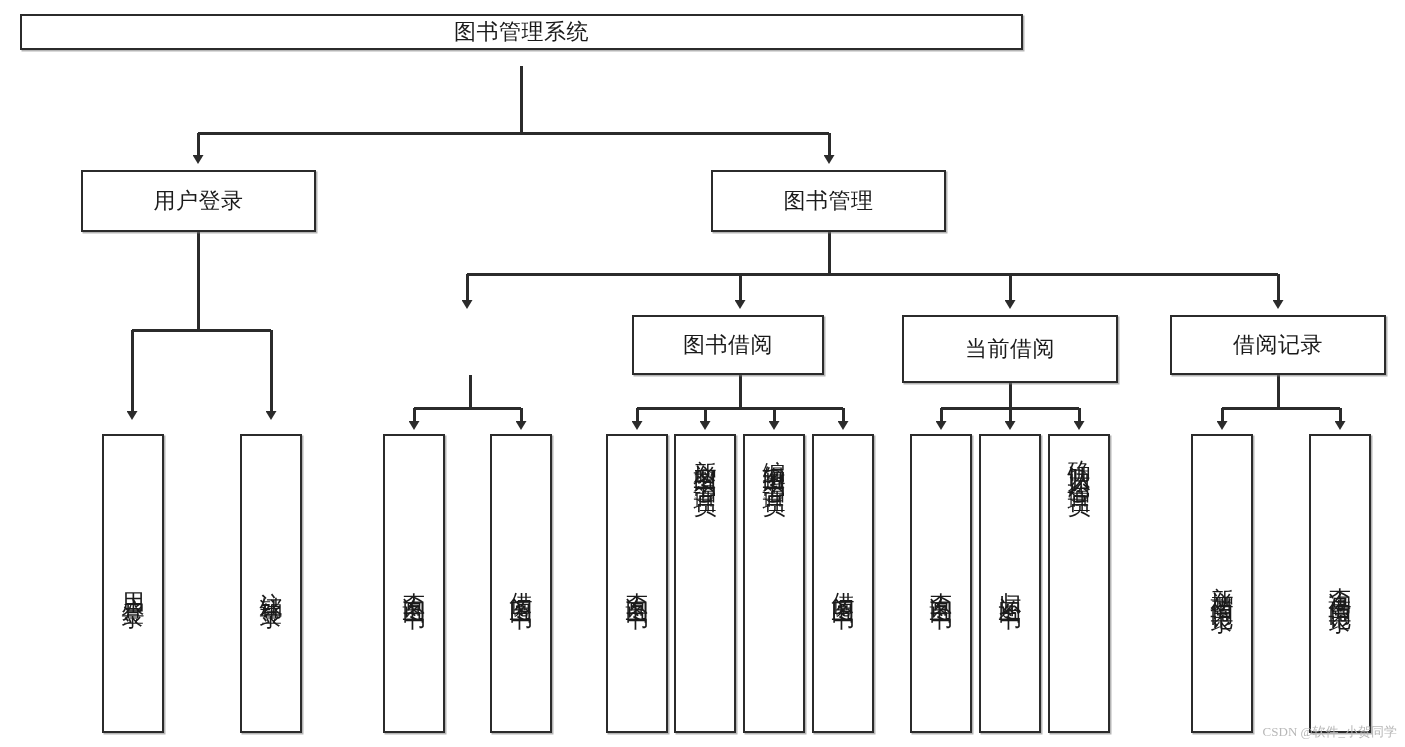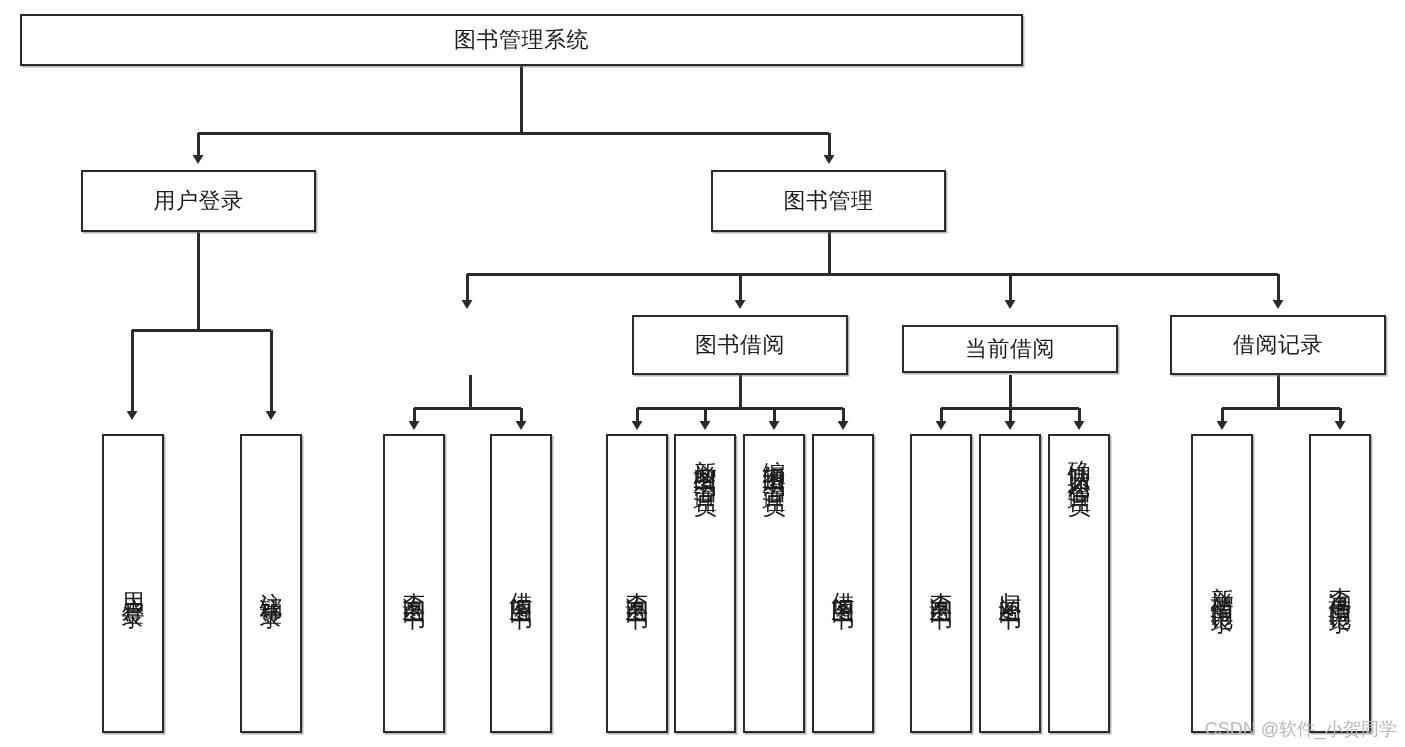--- a/index.html
+++ b/index.html
@@ -55,24 +55,24 @@
     line-height: 1;
   }
   .node.vert.centered {
     align-items: center;
     padding-top: 0;
   }
   #watermark {
     position: absolute;
     right: 8px;
     bottom: 6px;
-    font-size: 18px;
+    font-size: 13px;
     color: #b8b8b8;
     white-space: nowrap;
-    font-family: Liberation Sans, sans-serif;
+    font-family: Liberation Serif, serif;
   }
 </style>
 </head>
 <body>
 
 <div id="canvas">
 
   <svg id="wires" viewBox="0 0 1405 747">
     <defs>
       <marker id="arrow" markerWidth="9" markerHeight="11" refX="1" refY="5.5" orient="auto" markerUnits="userSpaceOnUse">
@@ -119,35 +119,35 @@
       <path d="M1010,408 L1010,422" marker-end="url(#arrow)"></path>
       <path d="M1079,408 L1079,422" marker-end="url(#arrow)"></path>
 
       <path d="M1278,375 L1278,408"></path>
       <path d="M1222,408 L1340,408"></path>
       <path d="M1222,408 L1222,422" marker-end="url(#arrow)"></path>
       <path d="M1340,408 L1340,422" marker-end="url(#arrow)"></path>
     </g>
   </svg>
 
-  <div class="node horiz" style="left:20px; top:14px; width:1003px; height:52px;">
+  <div class="node horiz" style="left:20px; top:14px; width:1003px; height:36px;">
     <span class="label">图书管理系统</span>
   </div>
 
   <div class="node horiz" style="left:81px; top:170px; width:235px; height:62px;">
     <span class="label">用户登录</span>
   </div>
   <div class="node horiz" style="left:711px; top:170px; width:235px; height:62px;text-align:center;">
     <span class="label">图书管理</span>
   </div>
 
-  <div class="node horiz" style="left:632px; top:315px; width:216px; height:60px;">
+  <div class="node horiz" style="left:632px; top:315px; width:192px; height:60px;">
     <span class="label">图书借阅</span>
   </div>
-  <div class="node horiz" style="left:902px; top:325px; width:216px; height:48px;">
+  <div class="node horiz" style="left:902px; top:315px; width:216px; height:68px;">
     <span class="label">当前借阅</span>
   </div>
   <div class="node horiz" style="left:1170px; top:315px; width:216px; height:60px;">
     <span class="label">借阅记录</span>
   </div>
 
   <div class="node vert centered" style="left:102px; top:434px; width:62px; height:299px;">
     <span class="label">用户登录</span>
   </div>
   <div class="node vert centered" style="left:240px; top:434px; width:62px; height:299px;">

